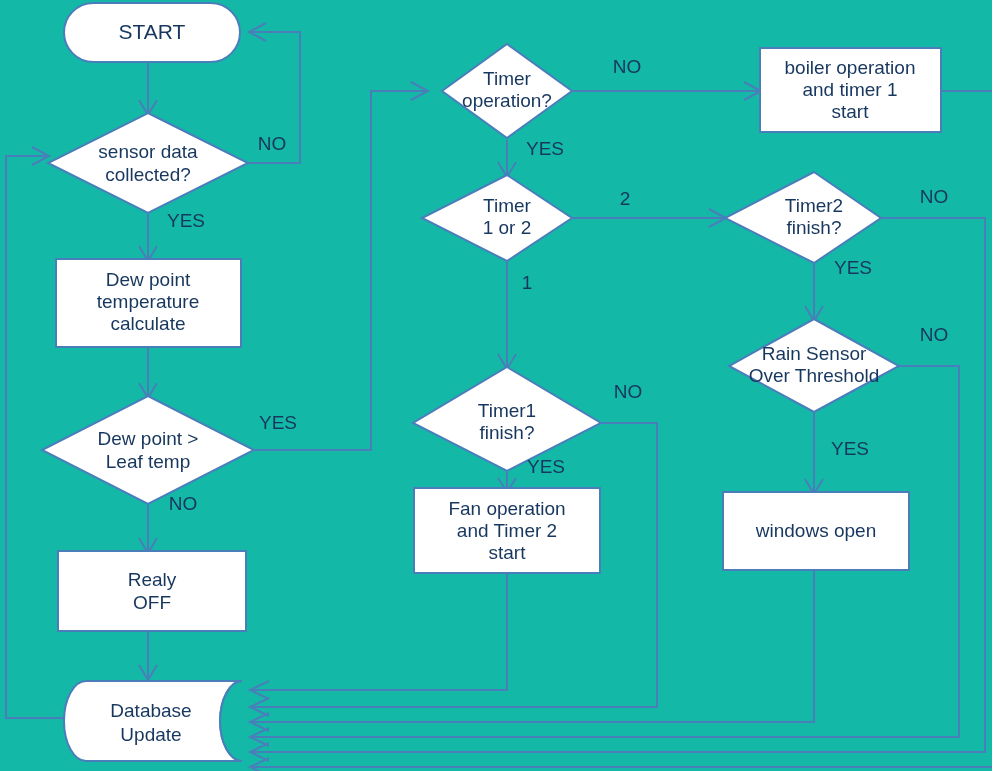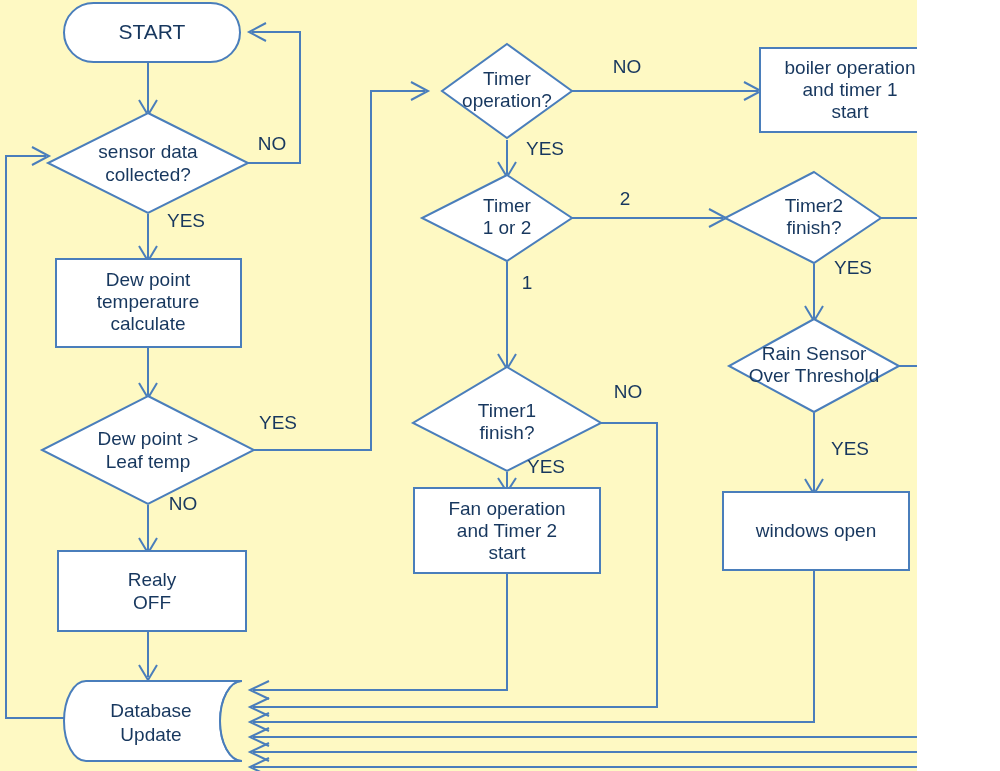--- a/index.html
+++ b/index.html
@@ -6,23 +6,23 @@
   html, body {
     margin: 0;
     padding: 0;
     background: #ffffff;
   }
   body {
     font-family: "Liberation Sans", sans-serif;
   }
   #flow-root {
     position: relative;
-    width: 917px;
+    width: 992px;
     height: 771px;
-    background: #fef9c3;
+    background: #14b8a6;
     overflow: hidden;
   }
   svg#flow-svg {
     display: block;
     width: 1000px;
     height: 771px;
   }
   .shape {
     fill: #ffffff;
     stroke: #4a7ebb;

